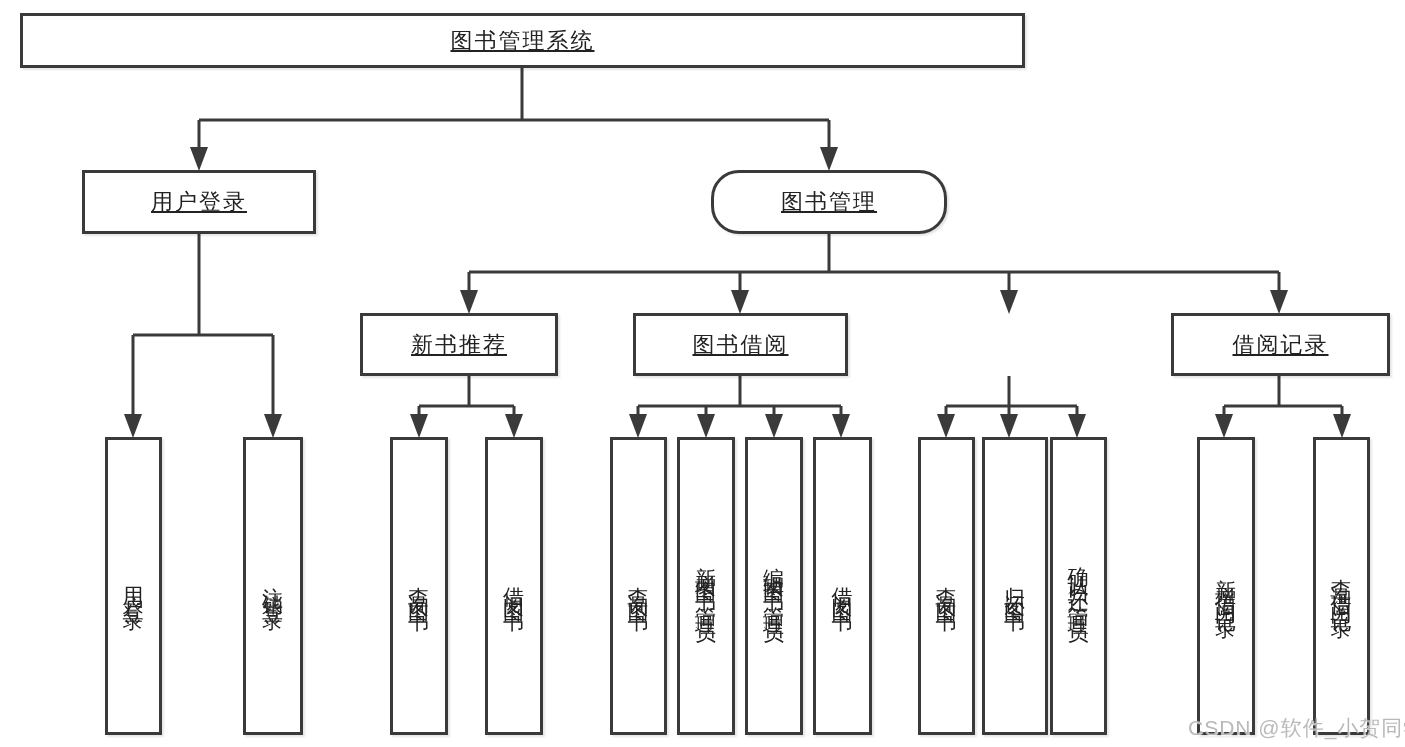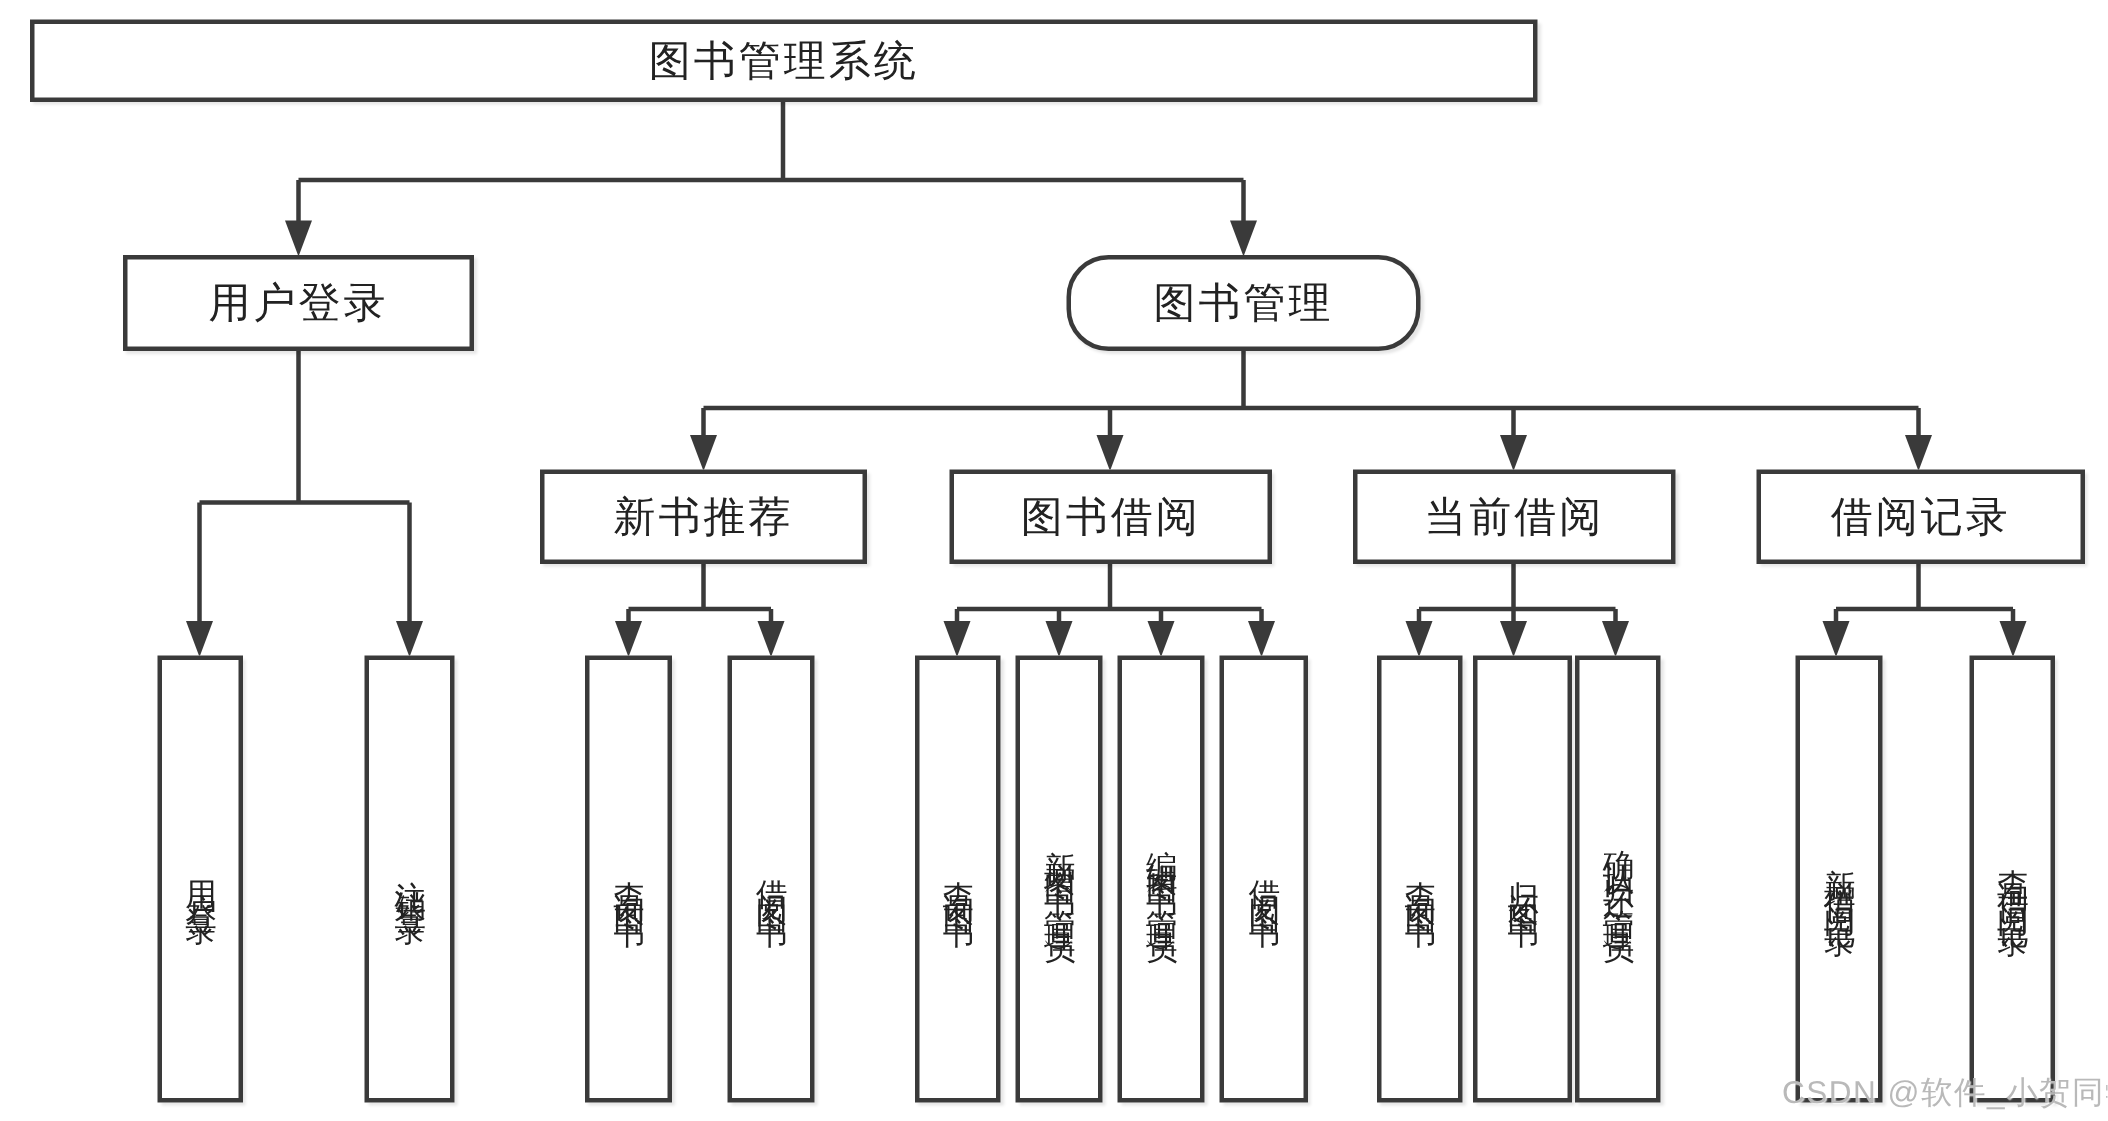--- a/index.html
+++ b/index.html
@@ -25,21 +25,21 @@
     position: absolute;
     box-sizing: border-box;
     border: 3px solid var(--line);
     background: var(--box-background);
     color: var(--text);
     display: flex;
     align-items: center;
     justify-content: center;
     box-shadow: 2px 2px 2px rgba(0,0,0,0.10);
   }
-  .hbox { font-size: 28px; letter-spacing: 2px; white-space: nowrap; }
+  .hbox { font-size: 22px; letter-spacing: 2px; white-space: nowrap; text-decoration: underline; }
   .vbox span {
     writing-mode: vertical-rl;
     text-orientation: mixed;
     font-size: 21px;
     letter-spacing: 8px;
     line-height: 1;
     white-space: nowrap;
   }
   #connector-layer {
     position: absolute;
@@ -112,28 +112,25 @@
     <span>图书管理系统</span>
   </div>
 
   <div class="box hbox" style="left:82px; top:170px; width:234px; height:64px;">
     <span>用户登录</span>
   </div>
   <div class="box hbox" style="left:711px; top:170px; width:236px; height:64px;border-radius:28px;">
     <span>图书管理</span>
   </div>
 
-  <div class="box hbox" style="left:360px; top:313px; width:218px; height:63px;justify-content:center;">
+  <div class="box hbox" style="left:360px; top:313px; width:198px; height:63px;justify-content:center;">
     <span>新书推荐</span>
   </div>
   <div class="box hbox" style="left:633px; top:313px; width:215px; height:63px;">
     <span>图书借阅</span>
-  </div>
-  <div class="box hbox" style="left:902px; top:313px; width:215px; height:63px;">
-    <span>当前借阅</span>
   </div>
   <div class="box hbox" style="left:1171px; top:313px; width:219px; height:63px;">
     <span>借阅记录</span>
   </div>
 
   <div class="box vbox" style="left:105px; top:437px; width:57px; height:298px;">
     <span>用户登录</span>
   </div>
   <div class="box vbox" style="left:243px; top:437px; width:60px; height:298px;">
     <span>注销登录</span>

